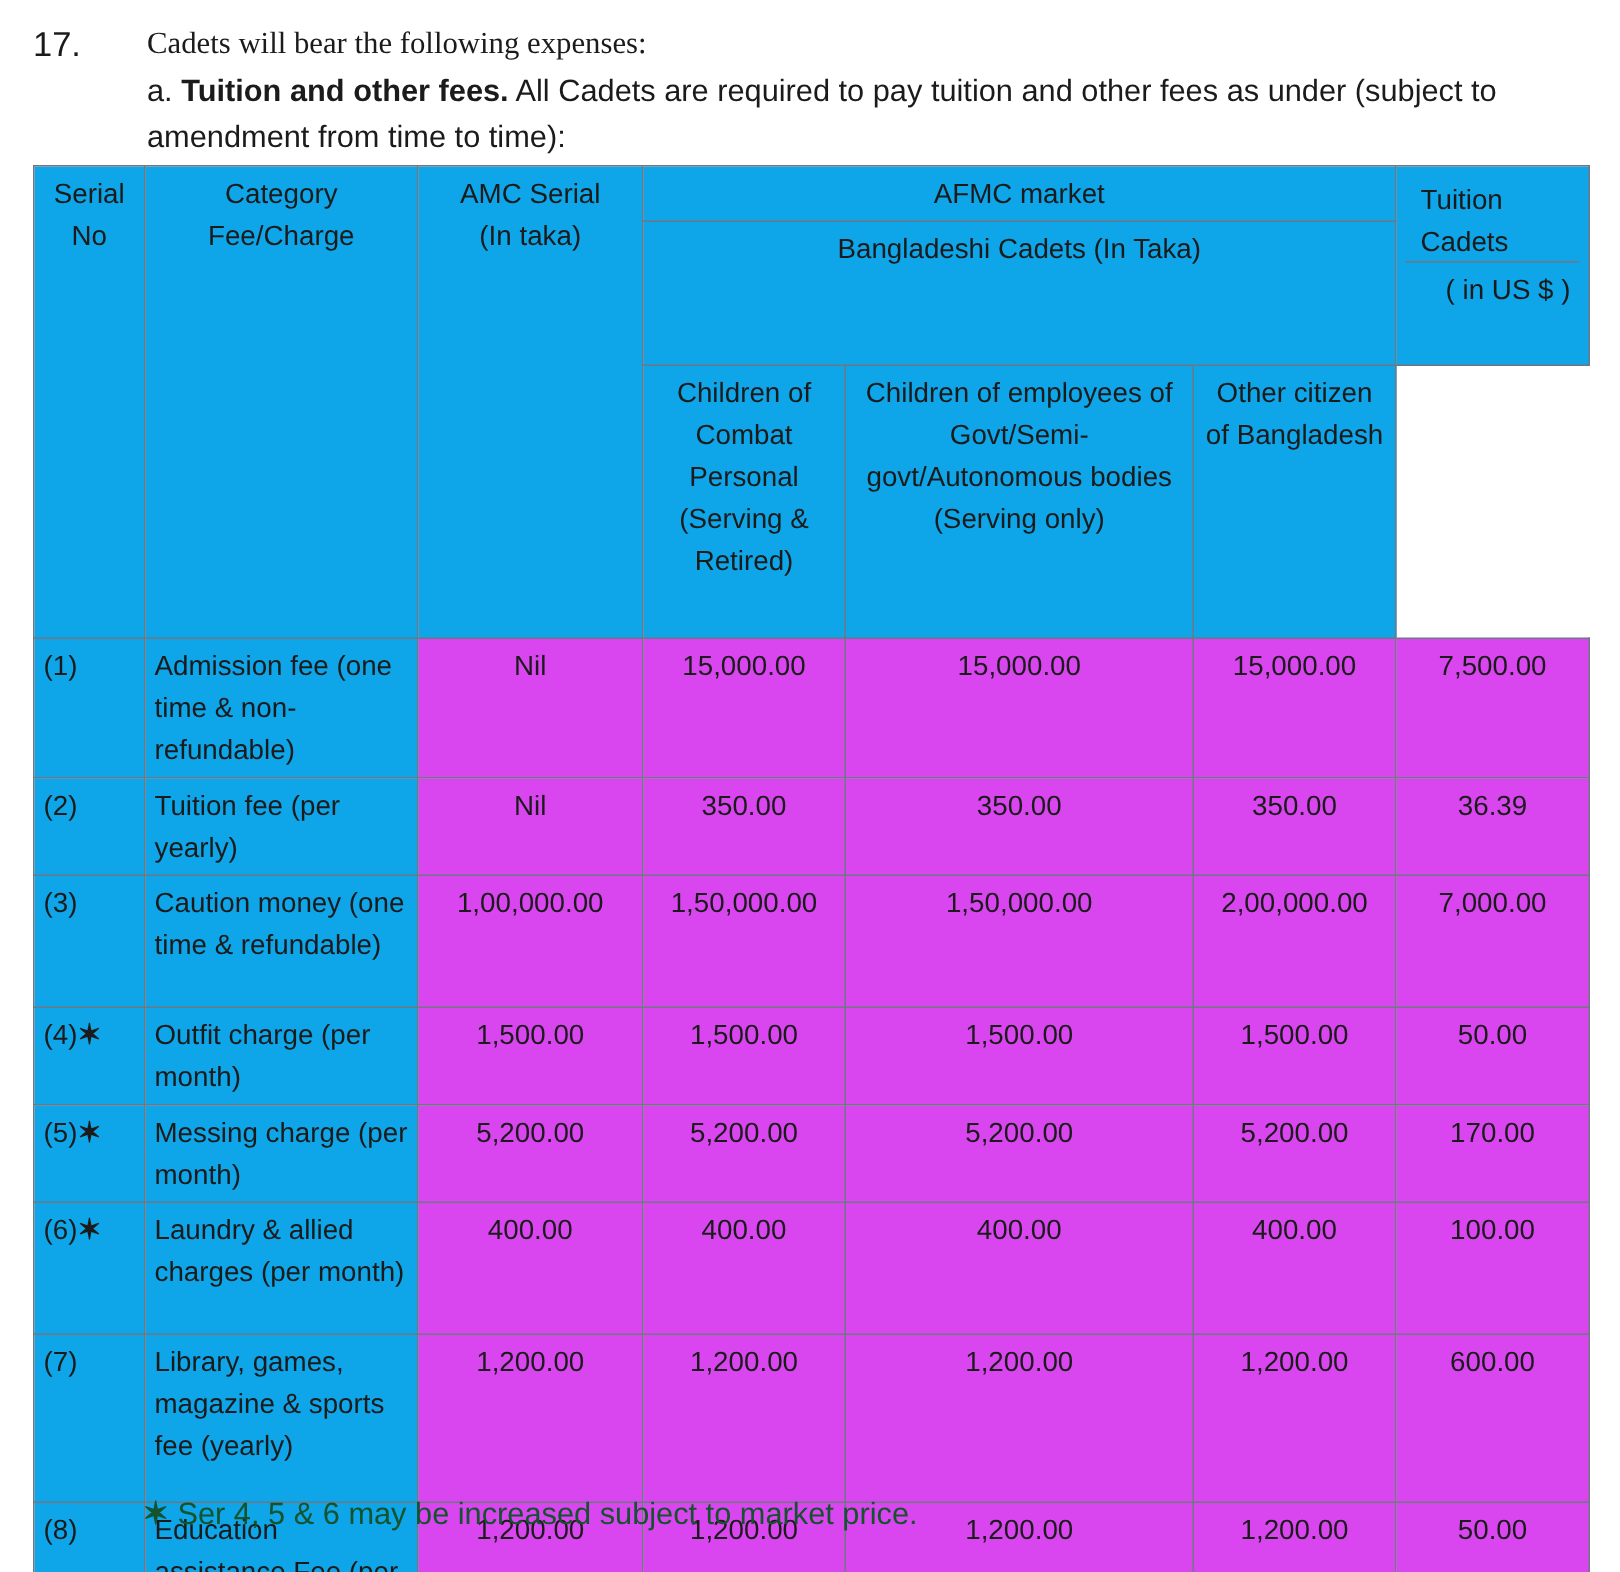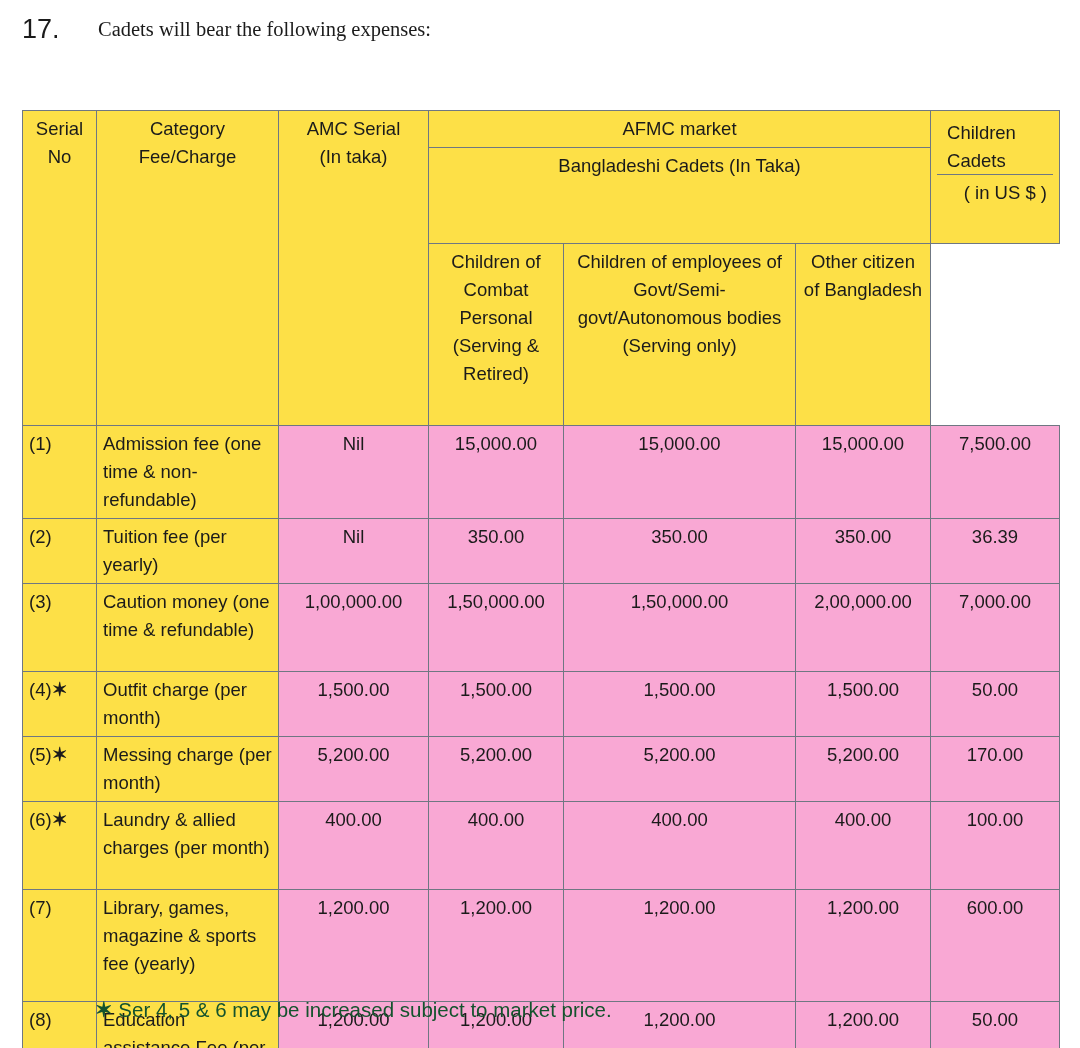--- a/index.html
+++ b/index.html
@@ -33,21 +33,21 @@
     line-height: 31px;
     color: #1b1b1b;
   }
   .intro-row {
     display: flex;
     align-items: flex-start;
   }
   .intro-num {
     width: 76px;
     flex: 0 0 76px;
-    font-size: 27px;
+    font-size: 23px;
   }
   .intro-text {
     flex: 1 1 auto;
     font-family: Liberation Serif, serif;
   }
   .intro-sub {
     margin-left: 76px;
     width: 964px;
   }
   .b { font-weight: bold; }
@@ -67,22 +67,22 @@
     color: #1b1b1b;
   }
   table.fees td,
   table.fees th {
     border: 1.6px solid #6f7782;
     padding: 4px 6px;
     font-weight: normal;
     vertical-align: top;
     line-height: 28px;
   }
-  .shade { background: #fde047; }
-  .white { background: #f9a8d4; }
+  .shade { background: #0ea5e9; }
+  .white { background: #d946ef; }
 
   .c-ser    { width: 74px; }
   .c-cat    { width: 182px; }
   .c-amc    { width: 150px; }
   .c-comb   { width: 135px; }
   .c-emp    { width: 232px; }
   .c-oth    { width: 135px; }
   .c-for    { width: 129px; }
 
   
@@ -150,20 +150,25 @@
 </style>
 </head>
 <body>
 
 <div class="page">
 
   <div class="intro">
     <div class="intro-row">
       <span class="intro-num">17.</span>
       <span class="intro-text">Cadets will bear the following expenses:</span>
+    </div>
+    <div class="intro-sub">
+      <span>a.</span>
+      <span class="b">Tuition and other fees.</span>
+      <span>All Cadets are required to pay tuition and other fees as under (subject to amendment from time to time):</span>
     </div>
   </div>
 
   <div class="tbl-wrap">
     <table class="fees">
       <colgroup>
         <col class="c-ser">
           <col class="c-cat">
           <col class="c-amc">
         <col class="c-comb">
@@ -182,21 +187,21 @@
             <div>Category</div>
             <div>Fee/Charge</div>
           </td>
           <td class="shade hd-title" rowspan="3">
             <div>AMC Serial</div>
             <div>(In taka)</div>
           </td>
           <td class="shade hd-title" colspan="3">AFMC market</td>
           <td class="shade foreign-cell" rowspan="2">
             <div class="foreign-top">
-              <div>Children</div>
+              <div>Tuition</div>
               <div>Cadets</div>
             </div>
             <div class="foreign-bot">( in US $ )</div>
           </td>
         </tr>
 
         <tr>
           <td class="shade hd-title hdr-tall" colspan="3">Bangladeshi Cadets (In Taka)</td>
         </tr>
 

